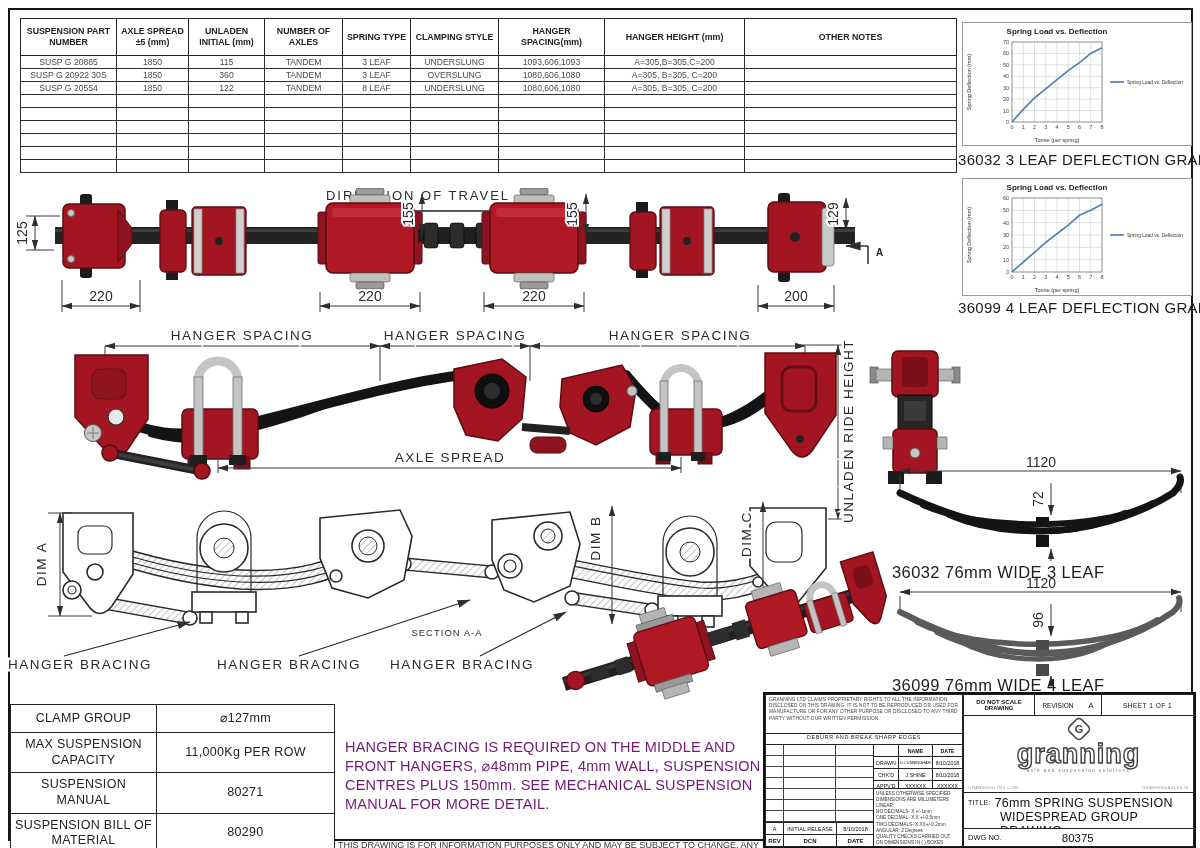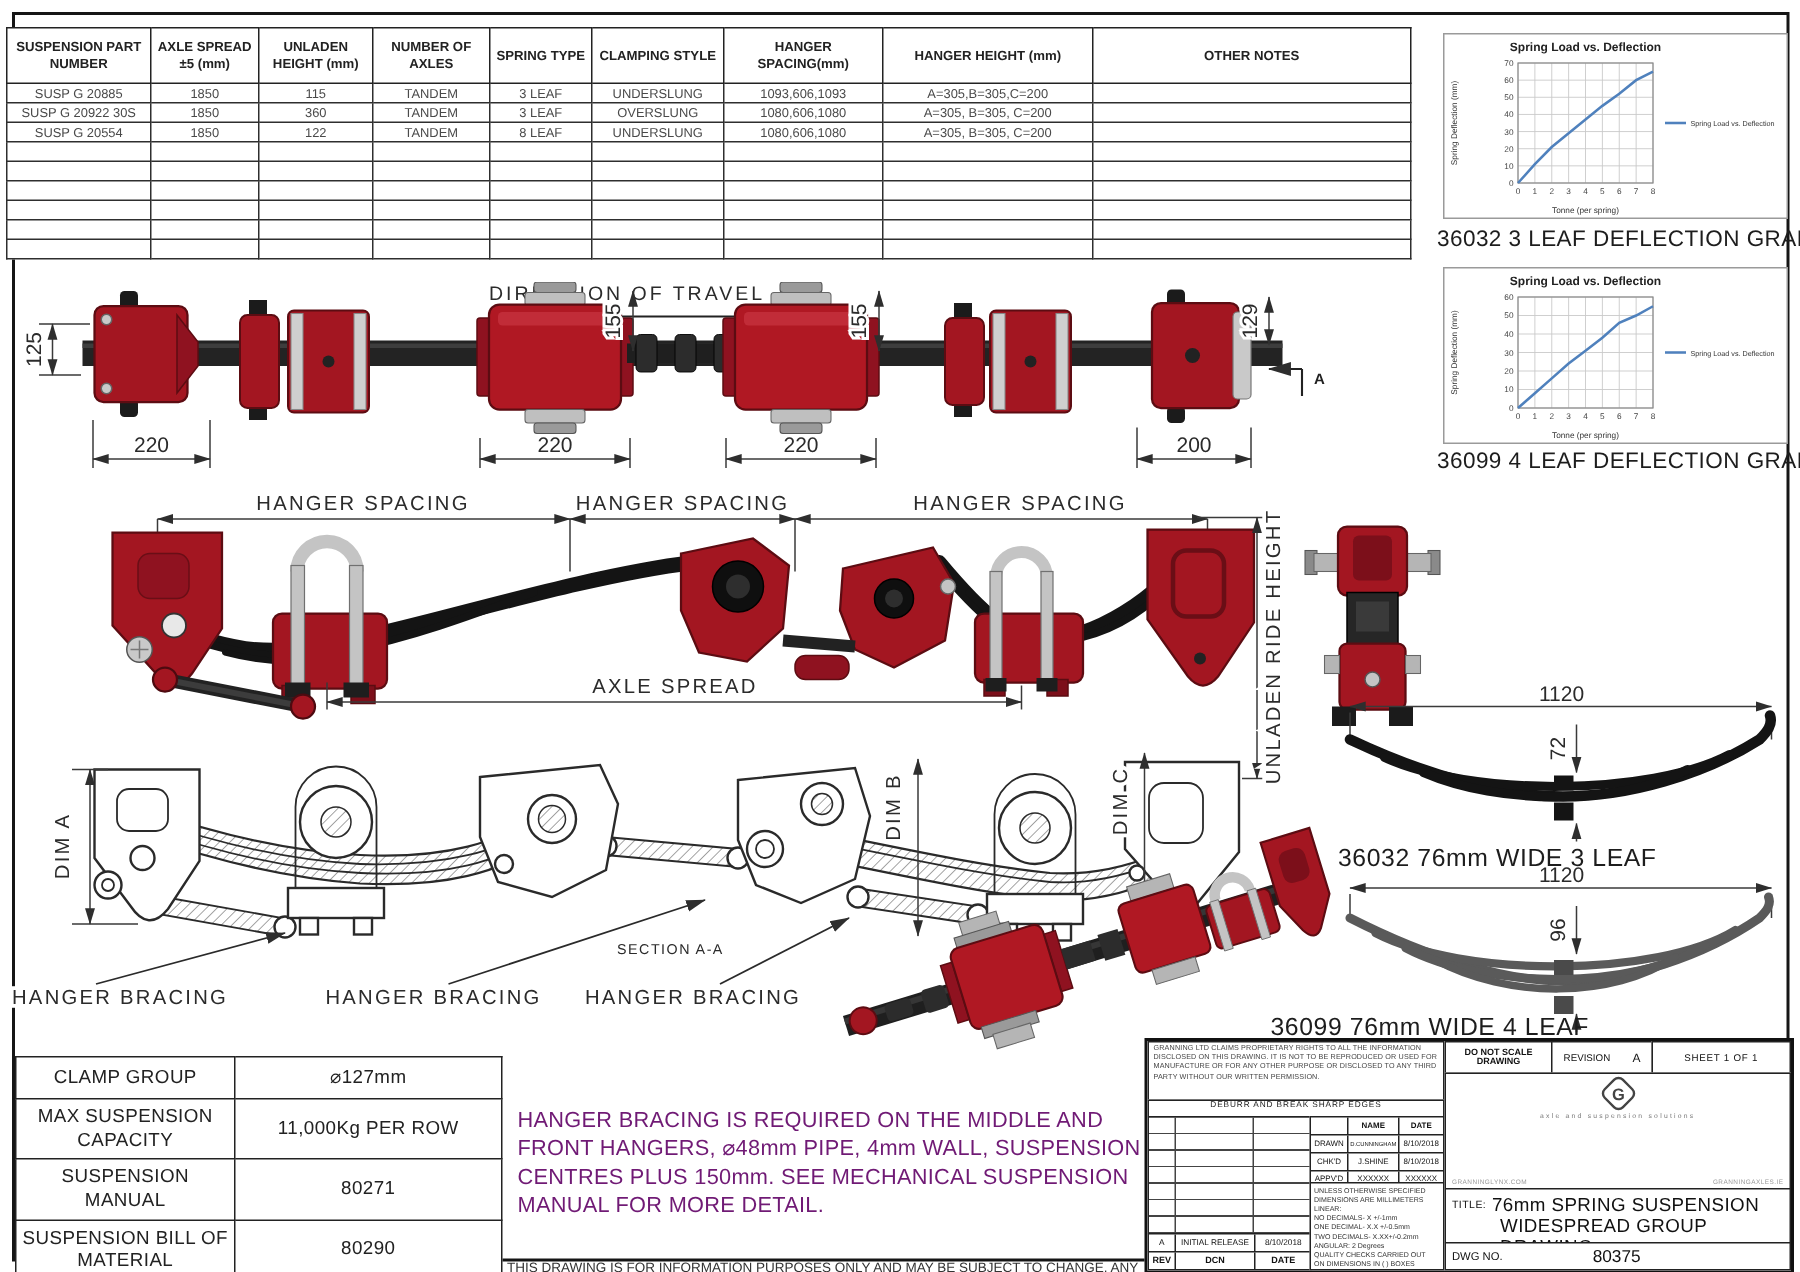--- a/index.html
+++ b/index.html
@@ -62,37 +62,37 @@
     </marker>
     <pattern id="hch" width="5" height="5" patternUnits="userSpaceOnUse" patternTransform="rotate(45)">
       <rect width="5" height="5" fill="#fff"></rect>
       <line x1="0" y1="0" x2="0" y2="5" stroke="#9a9a9a" stroke-width="1.2"></line>
     </pattern>
   </defs>
 </svg>
 
 <div class="abs frame"></div>
 
-<table id="specTable" class="abs" style="left:4px;top:18px">
+<table id="specTable" class="abs" style="left:20px;top:18px">
   <colgroup>
     <col style="width:96px">
       <col style="width:72px">
       <col style="width:76px">
       <col style="width:78px">
     <col style="width:68px">
       <col style="width:88px">
       <col style="width:106px">
       <col style="width:140px">
       <col style="width:212px">
   </colgroup>
   <tbody id="specBody">
       <tr>
         <th>SUSPENSION PART NUMBER</th>
         <th>AXLE SPREAD ±5 (mm)</th>
-        <th>UNLADEN HEIGHT (mm)</th>
+        <th>UNLADEN INITIAL (mm)</th>
         <th>NUMBER OF AXLES</th>
         <th>SPRING TYPE</th>
         <th>CLAMPING STYLE</th>
         <th>HANGER SPACING(mm)</th>
         <th>HANGER HEIGHT (mm)</th>
         <th>OTHER NOTES</th>
       </tr>
       <tr>
         <td>SUSP G 20885</td>
         <td>1850</td>
@@ -688,21 +688,21 @@
   <path d="M52,54 C105,82 205,82 252,52" fill="none" stroke="#5a5a5a" stroke-width="5.5" stroke-linecap="round"></path>
   <path d="M72,62 C120,88 190,88 232,60" fill="none" stroke="#5a5a5a" stroke-width="5" stroke-linecap="round"></path>
   <rect x="151" y="62" width="13" height="10" fill="#4a4a4a"></rect>
   <rect x="151" y="86" width="13" height="12" fill="#4a4a4a"></rect>
   <g>
     <line class="dline" x1="166" y1="26" x2="166" y2="58" marker-end="url(#arr)"></line>
     <line class="dline" x1="166" y1="110" x2="166" y2="98" marker-end="url(#arr)"></line>
     <text class="dimtxt" transform="translate(158,42) rotate(-90)" text-anchor="middle" font-size="13.5">96</text>
   </g>
 </svg>
-<div class="abs scap" style="left:847px;top:676px">36099 76mm WIDE 4 LEAF</div>
+<div class="abs scap" style="left:892px;top:676px">36099 76mm WIDE 4 LEAF</div>
 
 <table id="infoTable" class="abs" style="left:10px;top:704px">
   <colgroup>
       <col style="width:146px">
       <col style="width:178px">
     </colgroup>
   <tbody>
       <tr style="height:28px">
     <td>CLAMP GROUP</td>
     <td>⌀127mm</td>
@@ -791,20 +791,21 @@
   </div>
   <div class="c" style="left:336px;top:0;width:93px;height:22px;display:flex;align-items:center;justify-content:center;font-size:6.5px;letter-spacing:.5px">SHEET 1 OF 1</div>
 
   <div class="c" style="left:198px;top:21px;width:231px;height:78px;text-align:center">
     <svg width="30" height="24" viewBox="0 0 30 24" style="margin:1px auto 0">
       <g transform="translate(15,12) rotate(45)">
         <rect x="-8.5" y="-8.5" width="17" height="17" rx="4" fill="#fff" stroke="#444" stroke-width="1.6"></rect>
       </g>
       <text x="15" y="16" text-anchor="middle" font-size="11" font-weight="bold" fill="#444">G</text>
     </svg>
+    <div class="brand">granning</div>
     <div class="tagline">axle and suspension solutions</div>
     <div class="site" style="position:absolute;left:4px;bottom:2px">GRANNINGLYNX.COM</div>
     <div class="site" style="position:absolute;right:4px;bottom:2px">GRANNINGAXLES.IE</div>
   </div>
 
   <div class="c" style="left:198px;top:98px;width:231px;height:37px;padding:3px 4px;font-size:12.5px;letter-spacing:.3px;color:#111">
     <span style="font-size:7px;vertical-align:2px">TITLE:</span>
     <span>76mm SPRING SUSPENSION</span>
     <div style="margin-left:32px">WIDESPREAD GROUP DRAWING</div>
   </div>

